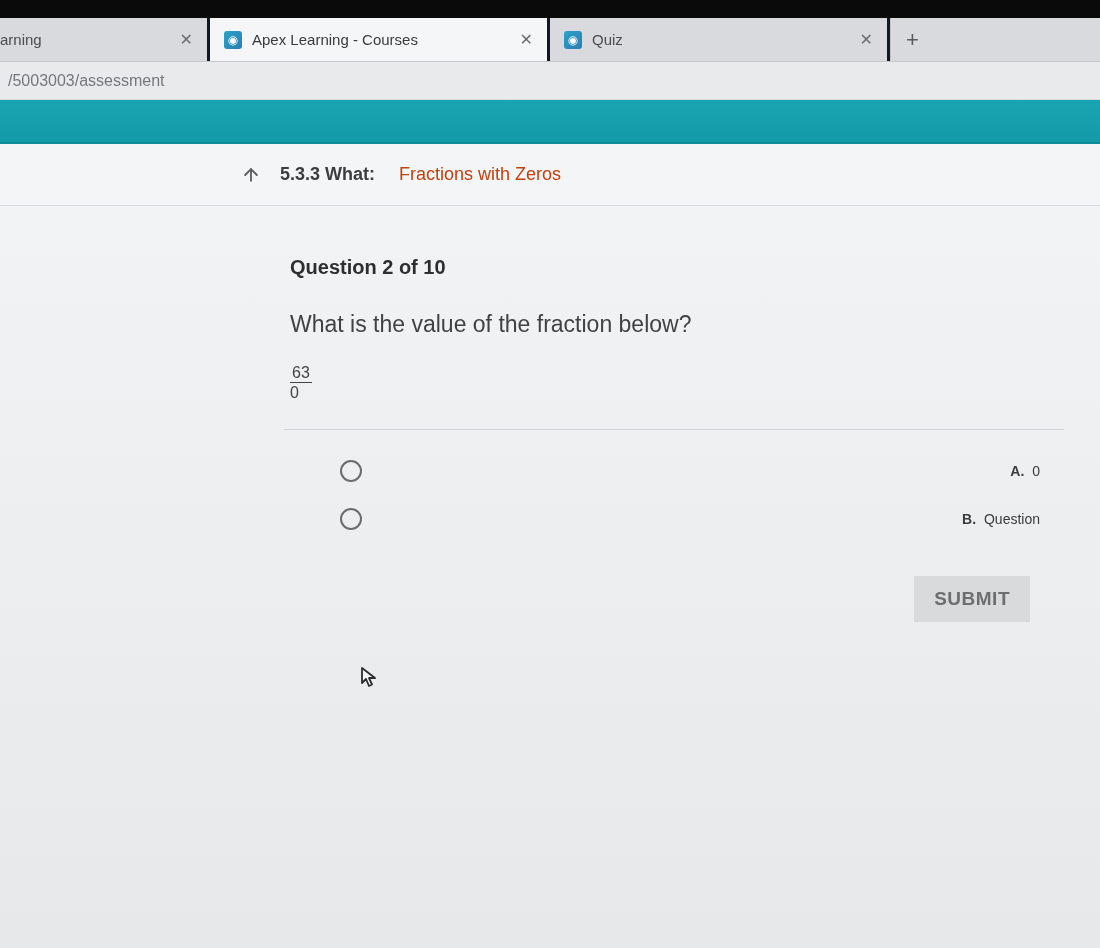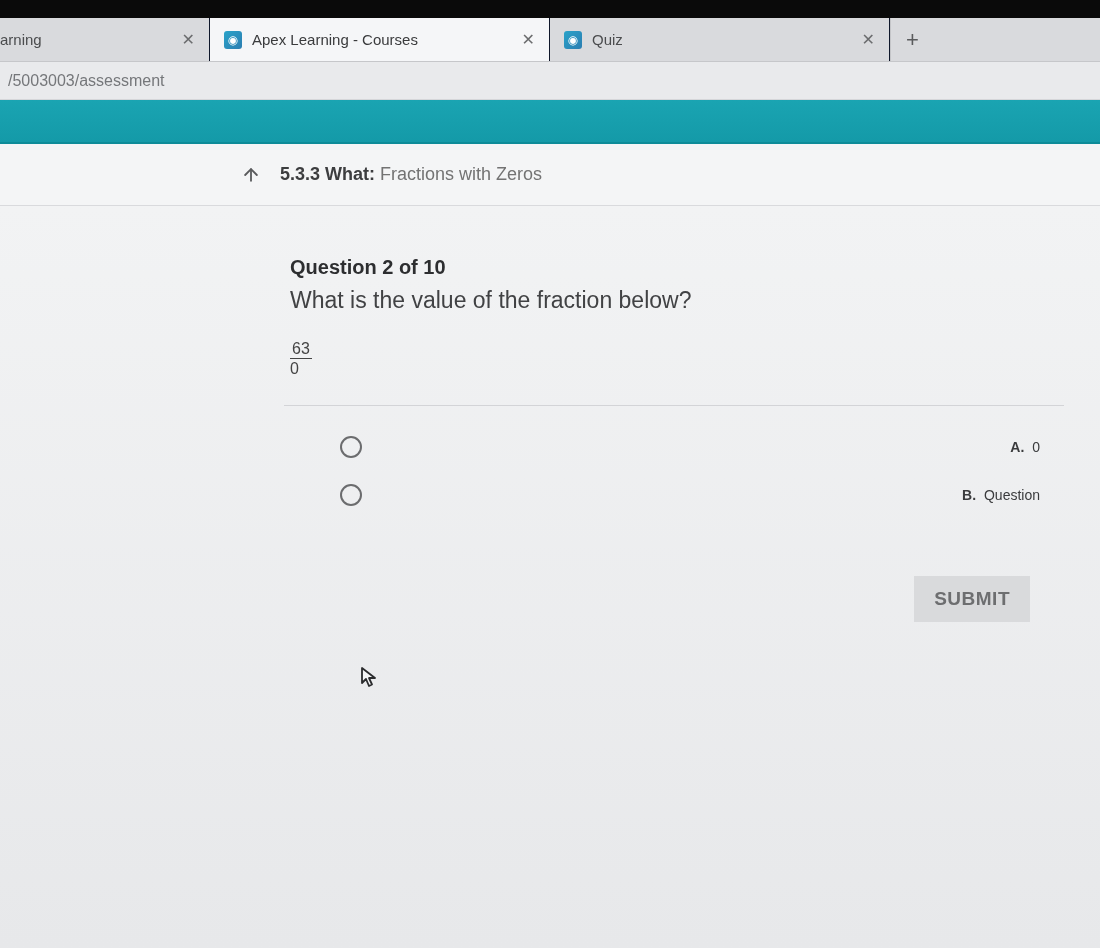--- a/index.html
+++ b/index.html
@@ -1,43 +1,43 @@
 <!DOCTYPE html>
 <html><head>
   <meta charset="utf-8">
   <style>
     * { box-sizing: border-box; margin: 0; padding: 0; }
     html, body { width: 1100px; height: 948px; font-family: Arial, Helvetica, sans-serif; overflow: hidden; background:#000; }
     .screen { width: 1100px; height: 948px; background: #111; position: relative; }
     .black-top { height: 18px; background: #0a0a0a; }
     
     .tabstrip { height: 44px; background: #d9dadd; display: flex; align-items: stretch; border-bottom: 1px solid #c6c7ca; }
-    .tab { display: flex; align-items: center; gap: 10px; padding: 0 14px; border-right: 1px solid #0f172a; color: #4b4c4e; font-size: 15px; position: relative; min-width: 0; }
+    .tab { display: flex; align-items: center; gap: 10px; padding: 0 14px; border-right: 3px solid #0f172a; color: #4b4c4e; font-size: 15px; position: relative; min-width: 0; }
     .tab.partial { width: 210px; padding-left: 0; }
     .tab.active { background: #f5f6f8; color: #3a3b3d; }
     .tab .title { white-space: nowrap; overflow: hidden; text-overflow: ellipsis; flex: 1; }
     .tab .close { color: #6b6c6e; font-size: 16px; line-height: 1; cursor: pointer; }
     .tab .favicon { width: 18px; height: 18px; border-radius: 3px; display:inline-flex; align-items:center; justify-content:center; font-size:12px; }
     .fav-apex { background: linear-gradient(135deg,#2aa3c9,#2b7db1); color:#fff; }
     .newtab { width: 44px; display:flex; align-items:center; justify-content:center; color:#5a5b5d; font-size:22px; border-left:1px solid #c4c5c8; cursor:pointer; }
     
     .urlbar { height: 38px; background: #e9eaec; display:flex; align-items:center; padding: 0 8px; color:#75777a; font-size:16px; border-bottom:1px solid #d5d6d9; }
     .urltext { white-space: nowrap; }
     
     .banner { height: 44px; background: linear-gradient(#1aa4b2,#149aa8); border-bottom: 2px solid #0d8b98; }
     
     .quizhdr { height: 62px; background: #f4f5f6; display:flex; align-items:center; padding-left: 240px; gap: 18px; border-bottom: 1px solid #d9dadd; color:#3c3d3f; }
     .backarrow { font-size: 22px; color:#5a5b5d; cursor:pointer; display:inline-flex; width:22px; justify-content:center; }
     .quiztitle { font-size: 18px; }
     .quiztitle .num { font-weight: 600; }
     .quiztitle .lbl { font-weight: 700; }
-    .quiztitle .topic { font-weight: 400; color:#737373; }
+    .quiztitle .topic { font-weight: 400; color:#c2410c;margin-left:19px; }
     
     .content { background: linear-gradient(#f2f3f4,#e7e8ea); height: 742px; padding: 50px 60px 0 290px; position:relative; }
-    .qnum { font-size: 20px; font-weight: 700; color:#2d2e30; margin-bottom: 8px; }
+    .qnum { font-size: 20px; font-weight: 700; color:#2d2e30; margin-bottom: 32px; }
     .qtext { font-size: 23px; color:#414244; margin-bottom: 26px; }
     .fraction { display:inline-flex; flex-direction:column; align-items:flex-start; font-size:16px; color:#444; line-height:1.1; margin-bottom: 28px; }
     .fraction .num { border-bottom: 1.5px solid #444; padding: 0 2px; }
     .fraction .den { padding-top:1px; }
     .hr { height:1px; background:#d3d4d7; margin: 0 0 30px -6px; width: 780px; }
     .options { padding-left: 50px; display:flex; flex-direction:column; gap: 26px; }
     .option { display:flex; align-items:center; gap: 18px; font-size:14px; color:#3a3b3d; cursor:pointer;justify-content:space-between; }
     .radio { width:22px; height:22px; border:2.5px solid #6b6c6e; border-radius:50%; flex:0 0 auto; }
     .option .letter { font-weight:700; margin-right:4px; }
     .submit { position:absolute; right: 70px; top: 370px; background:#d9dadc; color:#6d6e70; font-weight:600; letter-spacing:0.5px; font-size:19px; padding: 12px 20px; border:none; cursor:pointer; }

